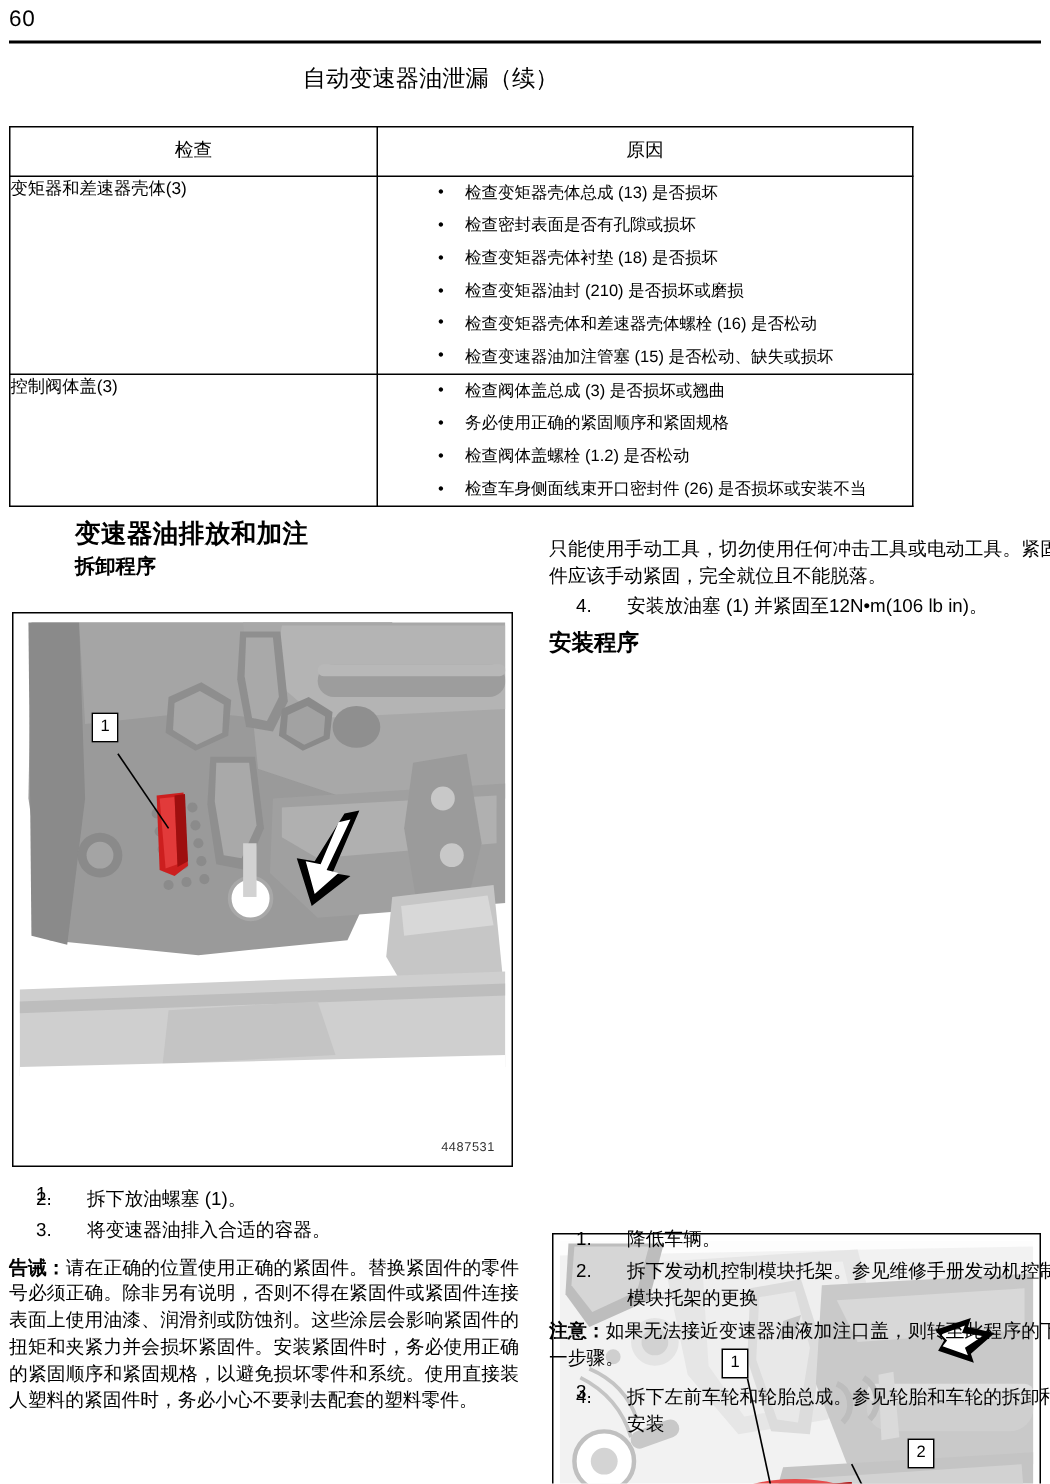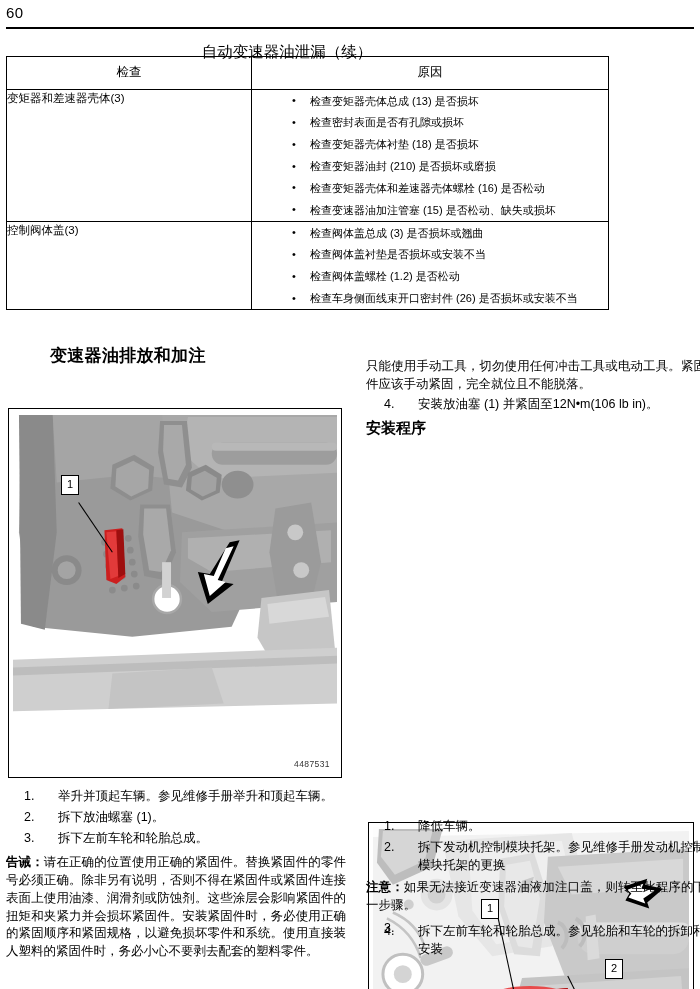--- a/index.html
+++ b/index.html
@@ -45,21 +45,21 @@
     left: 0;
     top: 42px;
     width: 574px;
     text-align: center;
     font-size: 15.5px;
     font-weight: 500;
   }
   table.spec {
     position: absolute;
     left: 6px;
-    top: 56px;
+    top: 84px;
     width: 603px;
     border-collapse: collapse;
     table-layout: fixed;
   }
   table.spec th, table.spec td {
     border: 1px solid #000;
     vertical-align: top;
     padding: 0;
   }
   table.spec th {
@@ -204,31 +204,32 @@
             <li>检查变矩器壳体和差速器壳体螺栓 (16) 是否松动</li>
             <li>检查变速器油加注管塞 (15) 是否松动、缺失或损坏</li>
           </ul>
         </td>
       </tr>
       <tr>
         <td class="cell-check">控制阀体盖(3)</td>
         <td class="cell-cause">
           <ul class="bullets">
             <li>检查阀体盖总成 (3) 是否损坏或翘曲</li>
-            <li>检查阀体盖衬垫是否损坏或安装不当</li>
+            <li>务必使用正确的紧固顺序和紧固规格</li>
             <li>检查阀体盖螺栓 (1.2) 是否松动</li>
             <li>检查车身侧面线束开口密封件 (26) 是否损坏或安装不当</li>
           </ul>
         </td>
       </tr>
     </tbody>
   </table>
 
   <div class="col col-left" style="top:344px;margin-left:44px;">
     <h1 class="sect">变速器油排放和加注</h1>
+    <h2 class="sub">拆卸程序</h2>
   </div>
 
   <div class="figure" style="left:8px; top:408px; width:334px; height:370px;">
     <div class="fig-inner">
       <svg width="100%" height="100%" viewBox="0 0 326 362" preserveAspectRatio="none">
         <rect x="0" y="0" width="326" height="362" fill="#ffffff"></rect>
 
         <path d="M0 0 L326 0 L326 250 L0 250 Z" fill="#ffffff"></path>
         <path d="M8 2 L250 2 L255 60 L250 150 L220 215 L120 225 L20 215 L6 120 Z" fill="#9a9a9a"></path>
         <path d="M6 2 L40 2 L44 120 L32 218 L8 212 Z" fill="#8a8a8a"></path>
@@ -311,27 +312,27 @@
         <line x1="66" y1="90" x2="100" y2="140" stroke="#000000" stroke-width="1.1"></line>
       </svg>
       <div class="callout" style="left:48px; top:62px;">1</div>
       <div class="fig-num">4487531</div>
     </div>
   </div>
 
   <div class="col col-left" style="top:788px;">
     <ol class="steps">
       <li>
-        <span class="num">1.</span><span>举升并顶起车辆。参见维修手册举升和顶起车辆。</span>
+        <span class="num">1.</span>
       </li>
       <li>
         <span class="num">2.</span><span>拆下放油螺塞 (1)。</span>
       </li>
       <li>
-        <span class="num">3.</span><span>拆下左前车轮和轮胎总成。</span>
+        <span class="num">3.</span><span>将变速器油排入合适的容器。</span>
       </li>
     </ol>
     <p class="para" style="margin-top:4px;"><b>告诫：</b><span>请在正确的位置使用正确的紧固件。替换紧固件的零件号必须正确。除非另有说明，否则不得在紧固件或紧固件连接表面上使用油漆、润滑剂或防蚀剂。这些涂层会影响紧固件的扭矩和夹紧力并会损坏紧固件。安装紧固件时，务必使用正确的紧固顺序和紧固规格，以避免损坏零件和系统。使用直接装人塑料的紧固件时，务必小心不要剥去配套的塑料零件。</span></p>
   </div>
 
   <div class="col col-right" style="top:358px;">
     <p class="para">只能使用手动工具，切勿使用任何冲击工具或电动工具。紧固件应该手动紧固，完全就位且不能脱落。</p>
     <ol class="steps" style="margin-top:2px;">
       <li>
         <span class="num">4.</span><span>安装放油塞 (1) 并紧固至12N•m(106 lb in)。</span>

